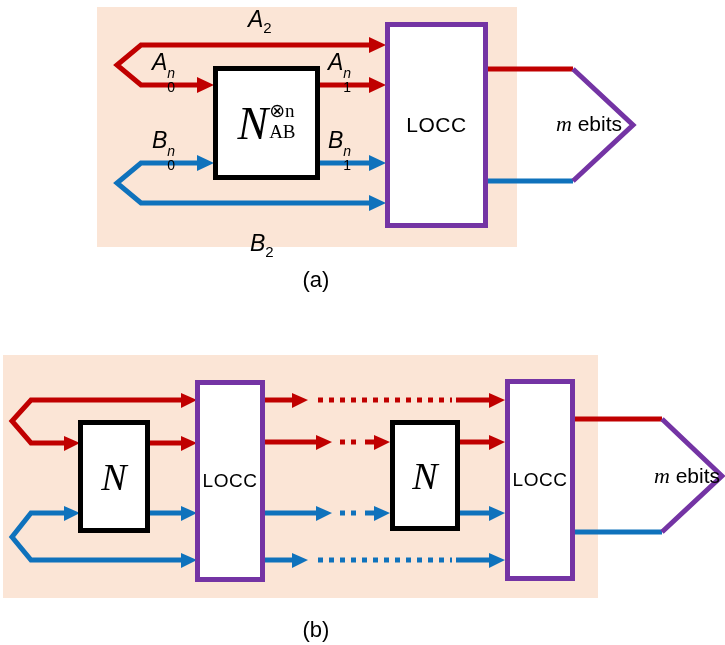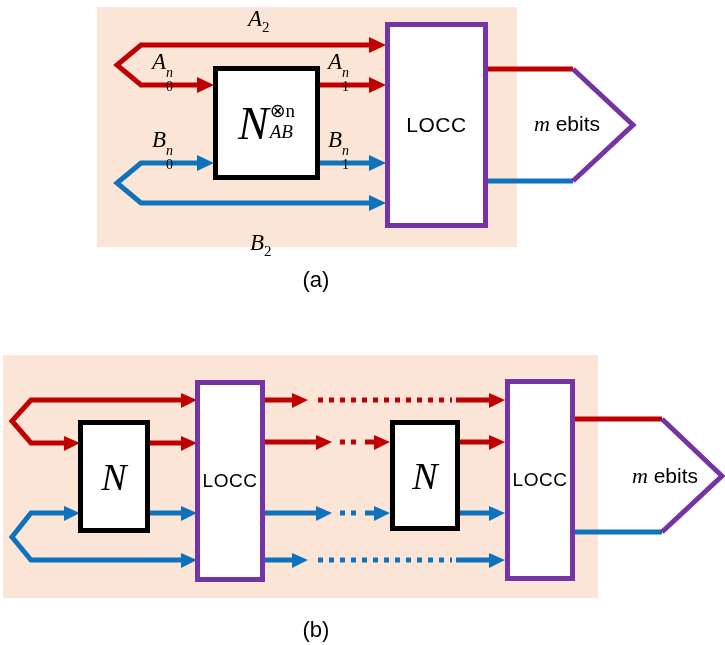--- a/index.html
+++ b/index.html
@@ -21,32 +21,32 @@
   .chan{border:5px solid var(--ink)}
   .locc{border:5px solid var(--purple)}
   #chan-a{left:213px;top:66px;width:107px;height:114px}
   #locc-a{left:385px;top:22px;width:103px;height:206px;font-size:21px}
   #chan-b1{left:78px;top:420px;width:72px;height:113px}
   #chan-b2{left:390px;top:420px;width:70px;height:111px}
   #locc-b1{left:195px;top:380px;width:70px;height:202px;font-size:19px}
   #locc-b2{left:505px;top:379px;width:70px;height:202px;font-size:19px}
   .locc-text{color:var(--ink);letter-spacing:0.5px}
   .it{font-style:italic}
-  .wlabel{position:absolute;z-index:4;font-family:Liberation Serif, serif;font-size:23px;color:var(--ink);white-space:nowrap}
+  .wlabel{position:absolute;z-index:4;font-family:Liberation Sans, sans-serif;font-size:23px;color:var(--ink);white-space:nowrap}
   .wlabel sub{font-size:15px;font-style:normal}
   .stack{display:inline-flex;flex-direction:column;align-items:flex-start;line-height:1.0;vertical-align:-8px}
   .wstack{font-size:14px}
   .st-sub{font-style:normal}
   .chan-label{font-family:"Liberation Serif",serif;color:var(--ink);display:inline-flex;align-items:center}
   #chan-a .chan-base{font-size:46px;font-style:italic}
   .chan-stack{display:inline-flex;flex-direction:column;align-items:flex-start;font-size:19px;line-height:1.08;margin-left:1px;margin-top:-2px}
   .chan-stack .st-sup{font-style:normal}
-  .chan-stack .st-sub{font-style:italic}
+  .chan-stack .st-sub{}
   .chan-b-base{font-size:38px;font-style:italic}
-  .ebits{position:absolute;z-index:4;width:110px;text-align:center;font-size:21px;color:var(--ink);white-space:nowrap}
+  .ebits{position:absolute;z-index:4;width:110px;text-align:right;font-size:21px;color:var(--ink);white-space:nowrap}
   #ebits-a{left:512px;top:111px}
   #ebits-b{left:610px;top:463px}
   .ebits i{font-family:"Liberation Serif",serif;font-size:22px}
   .caption{position:absolute;z-index:4;width:50px;text-align:center;font-size:22px;color:var(--ink)}
   #cap-a{left:291px;top:267px}
   #cap-b{left:291px;top:617px}
 </style>
 </head>
 <body>
 

